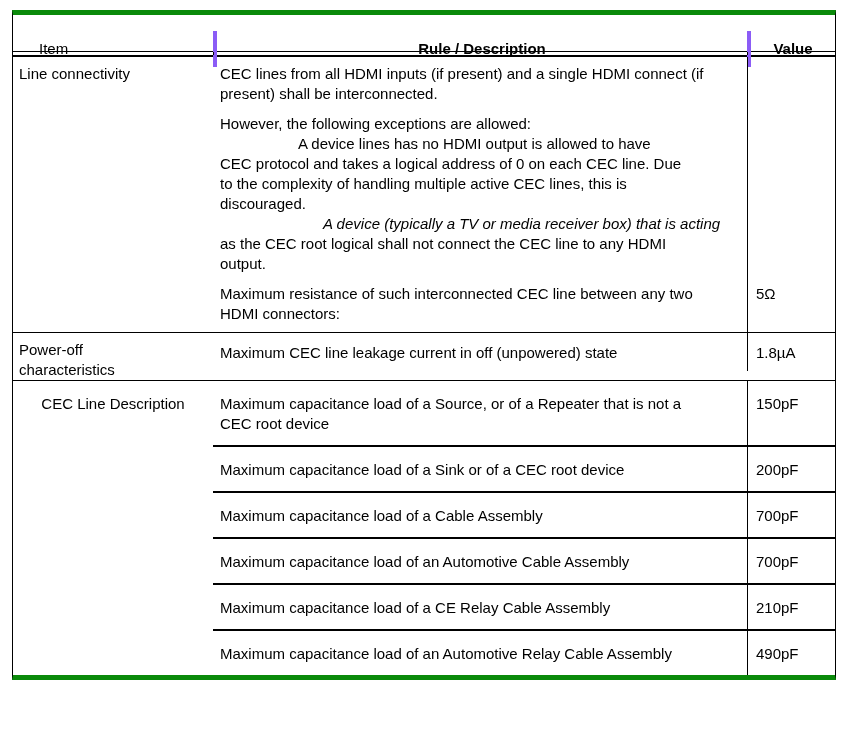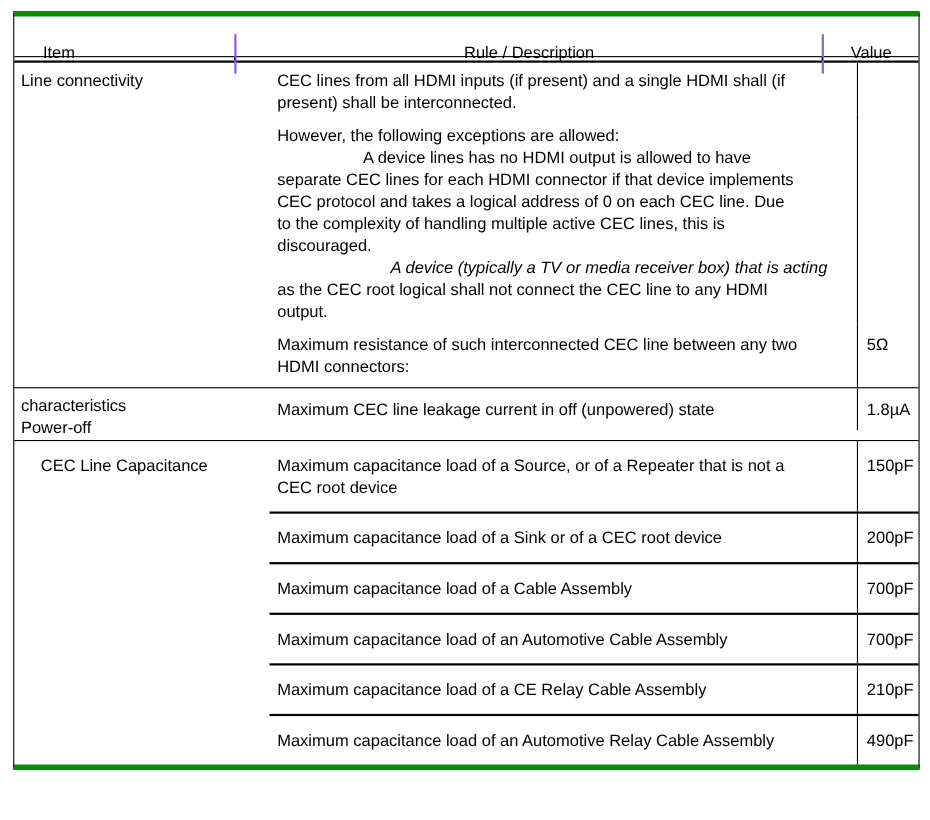--- a/index.html
+++ b/index.html
@@ -12,28 +12,28 @@
   .tbl{
     position:absolute;left:12px;top:10px;width:822px;
     border-left:1px solid #000;border-right:1px solid #000;
     border-top:5px solid var(--green);border-bottom:5px solid var(--green);
     background:#fff;
   }
   
   .hrow{display:grid;grid-template-columns:200px 534px 1fr;height:36px;}
   .hcell{display:flex;align-items:center;height:100%;margin-top:16px;}
   .hcell.h-item{padding-left:26px;}
-  .hcell.h-rule,.hcell.h-value{justify-content:center;border-left:2px solid #8b5cf6;}
+  .hcell.h-rule,.hcell.h-value{justify-content:center;border-left:4px solid #8b5cf6;font-weight:bold;}
   
   .dbl{height:3px;border-top:1px solid #000;border-bottom:2px solid #000;
        display:grid;grid-template-columns:200px 534px 1fr;}
   .dbl > div{height:100%;}
   .dbl > div.cb{border-left:1px solid #000;}
   
-  .section{display:grid;grid-template-columns:200px 1fr;border-top:1px solid #000;gap:32px;}
+  .section{display:grid;grid-template-columns:200px 1fr;border-top:1px solid #000;}
   .section.first{border-top:none;}
   .item-cell{padding-top:7px;padding-left:6px;padding-right:4px;}
   .item-cell.center{text-align:center;padding-left:0;padding-right:0;}
   .section.divided .item-cell{padding-top:13px;}
   .subrows{display:block;}
   .subrow{display:grid;grid-template-columns:534px 1fr;}
   .desc{padding-left:7px;padding-right:4px;}
   .desc .ln{white-space:nowrap;}
   .val{border-left:1px solid #000;padding-left:8px;padding-right:2px;}
   .section:not(.divided) .subrow.sr-first > div{padding-top:7px;}
@@ -57,65 +57,64 @@
       <div class="cb"></div>
   </div>
   <div id="sections">
       <div class="section first">
         <div class="item-cell">
           <div class="ln">Line connectivity</div>
         </div>
         <div class="subrows">
           <div class="subrow sr-first">
             <div class="desc">
-              <div class="ln">CEC lines from all HDMI inputs (if present) and a single HDMI shall (if</div>
+              <div class="ln">CEC lines from all HDMI inputs (if present) and a single HDMI connect (if</div>
               <div class="ln">present) shall be interconnected.</div>
             </div>
             <div class="val"></div>
           </div>
           <div class="subrow">
             <div class="desc">
               <div class="ln">However, the following exceptions are allowed:</div>
               <div class="ln" style="padding-left: 78px;">A device lines has no HDMI output is allowed to have</div>
-              <div class="ln">separate CEC lines for each HDMI connector if that device implements</div>
               <div class="ln">CEC protocol and takes a logical address of 0 on each CEC line. Due</div>
               <div class="ln">to the complexity of handling multiple active CEC lines, this is</div>
               <div class="ln">discouraged.</div>
               <div class="ln" style="padding-left: 103px; font-style: italic;">A device (typically a TV or media receiver box) that is acting</div>
               <div class="ln">as the CEC root logical shall not connect the CEC line to any HDMI</div>
               <div class="ln">output.</div>
             </div>
             <div class="val"></div>
           </div>
           <div class="subrow sr-last">
             <div class="desc">
               <div class="ln">Maximum resistance of such interconnected CEC line between any two</div>
               <div class="ln">HDMI connectors:</div>
             </div>
             <div class="val">5Ω</div>
           </div>
         </div>
       </div>
       <div class="section">
         <div class="item-cell">
+          <div class="ln">Power-off</div>
           <div class="ln">characteristics</div>
-          <div class="ln">Power-off</div>
         </div>
         <div class="subrows">
           <div class="subrow sr-last">
             <div class="desc">
               <div class="ln">Maximum CEC line leakage current in off (unpowered) state</div>
             </div>
             <div class="val">1.8µA</div>
           </div>
         </div>
       </div>
       <div class="section divided">
         <div class="item-cell center">
-          <div class="ln">CEC Line Capacitance</div>
+          <div class="ln">CEC Line Description</div>
         </div>
         <div class="subrows">
           <div class="subrow sr-first">
             <div class="desc">
               <div class="ln">Maximum capacitance load of a Source, or of a Repeater that is not a</div>
               <div class="ln">CEC root device</div>
             </div>
             <div class="val">150pF</div>
           </div>
           <div class="subrow">

